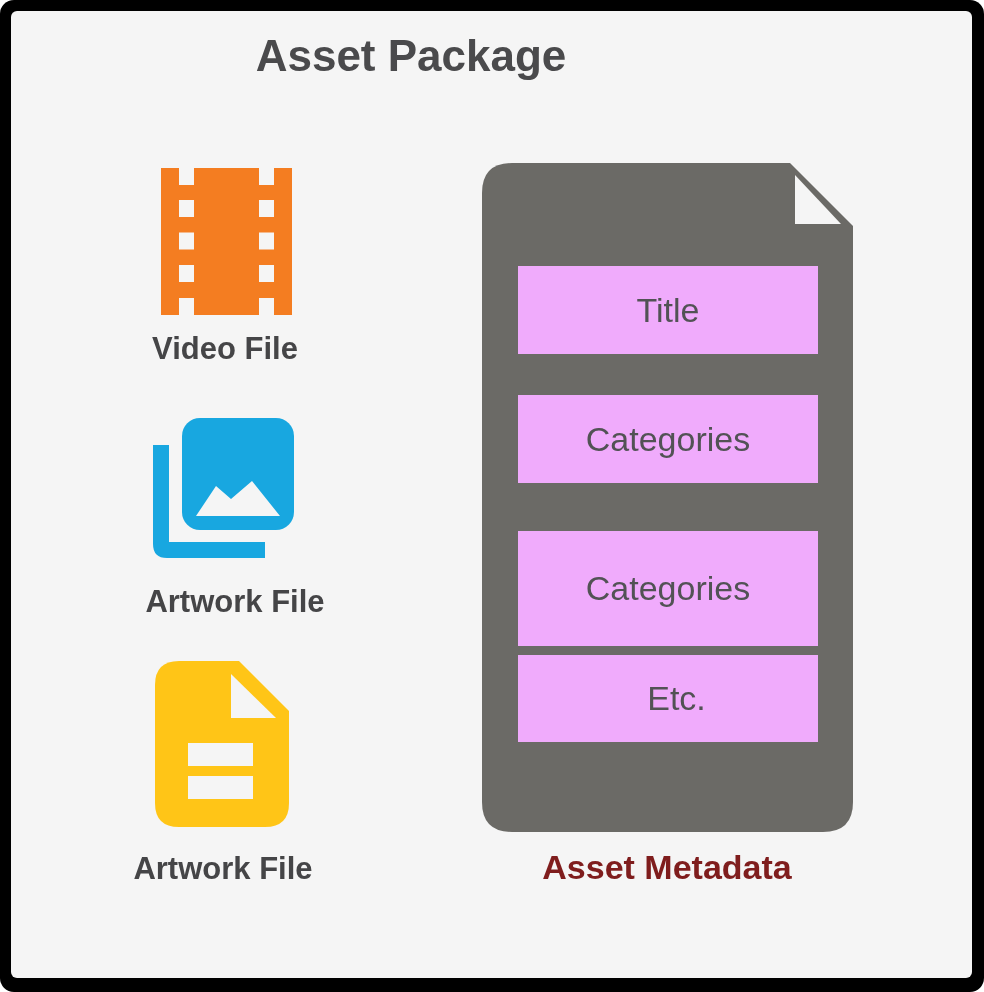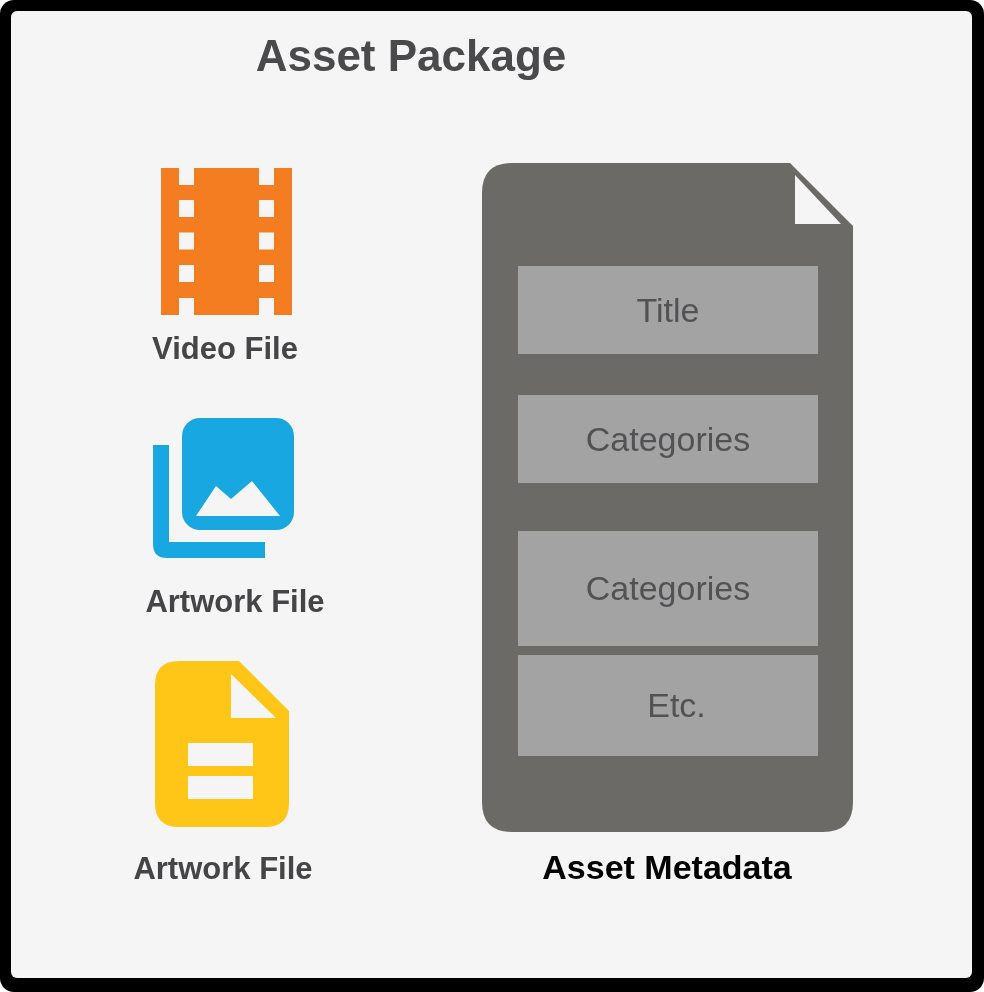--- a/index.html
+++ b/index.html
@@ -53,40 +53,40 @@
     width: 371px;
     height: 669px;
   }
   .metadata-doc svg { position: absolute; left: 0; top: 0; }
 
   .meta-box {
     position: absolute;
     left: 36px;
     width: 300px;
     height: 88px;
-    background: #a3a3a3;
+    background: #f0abfc;
     display: flex;
     align-items: center;
     justify-content: center;
     font-size: 34px;
     color: #525255;
   }
   .meta-box-1 { top: 103px; }
   .meta-box-2 { top: 232px; }
   .meta-box-3 { top: 368px; height: 115px; }
-  .meta-box-4 { top: 492px; height: 101px; padding-left: 17px; }
+  .meta-box-4 { top: 492px; height: 87px; padding-left: 17px; }
 
   .metadata-label {
     position: absolute;
     left: 656px;
     top: 837px;
     transform: translateX(-50%);
     font-size: 34px;
     font-weight: bold;
-    color: #000000;
+    color: #7f1d1d;
     white-space: nowrap;
   }
 </style>
 </head>
 <body>
 
 <div class="canvas">
   <div class="content">
 
     <div class="diagram-title">Asset Package</div>

